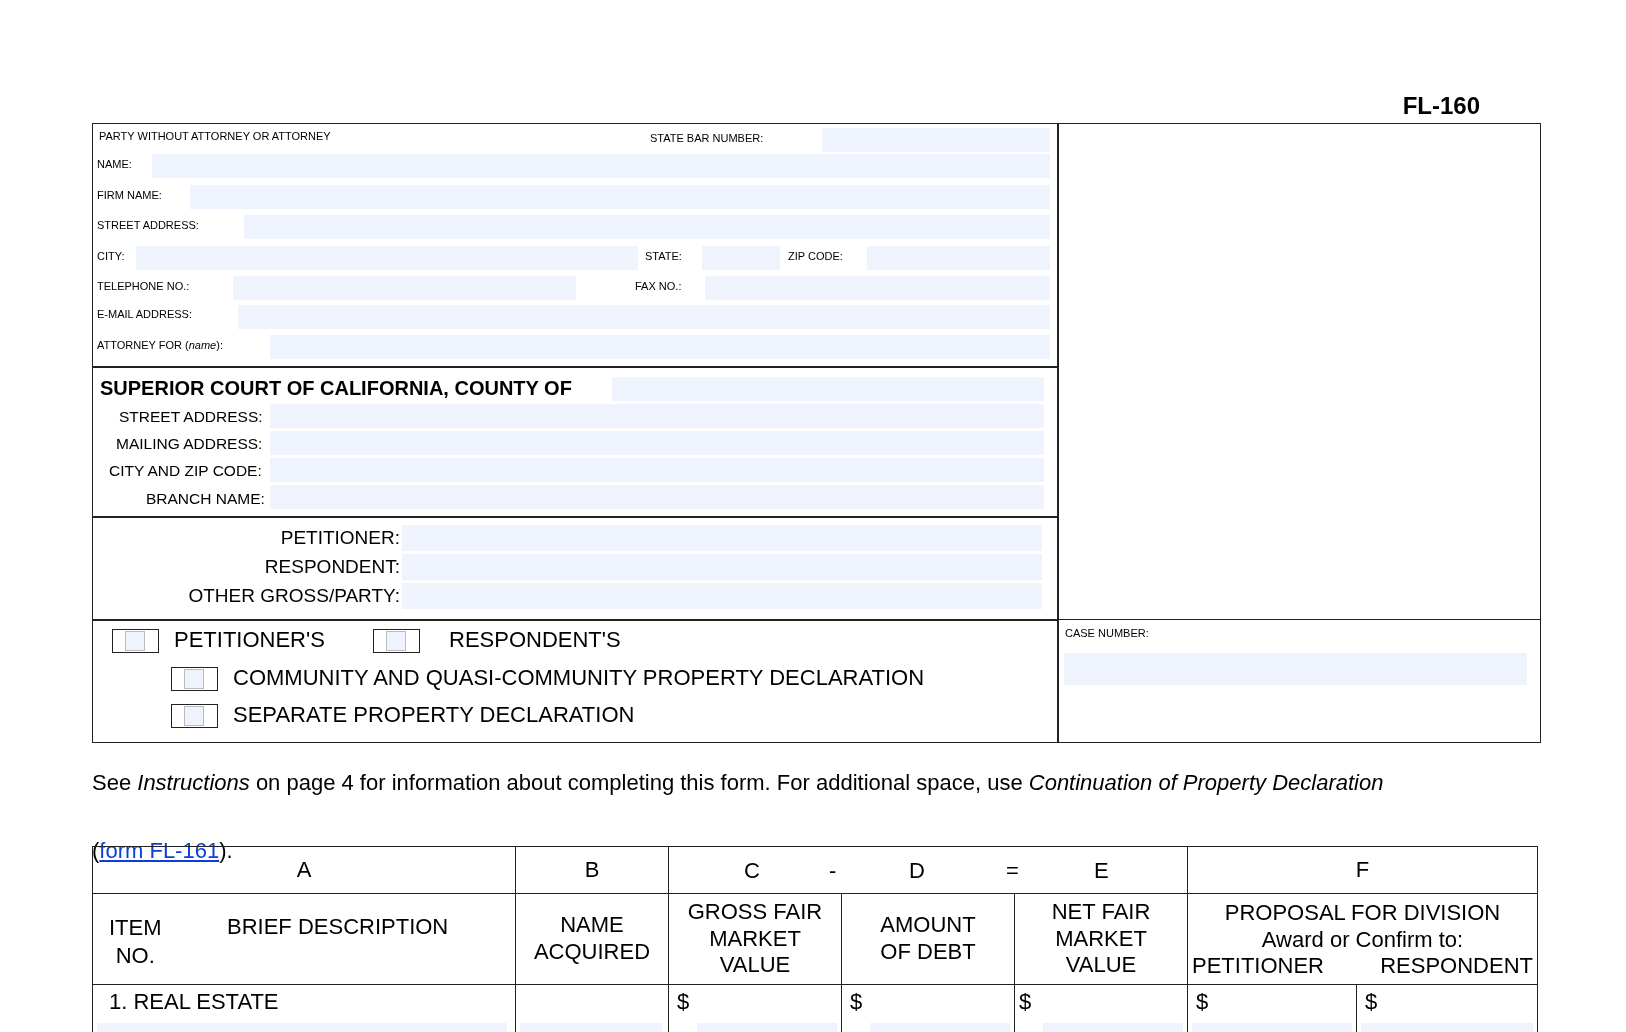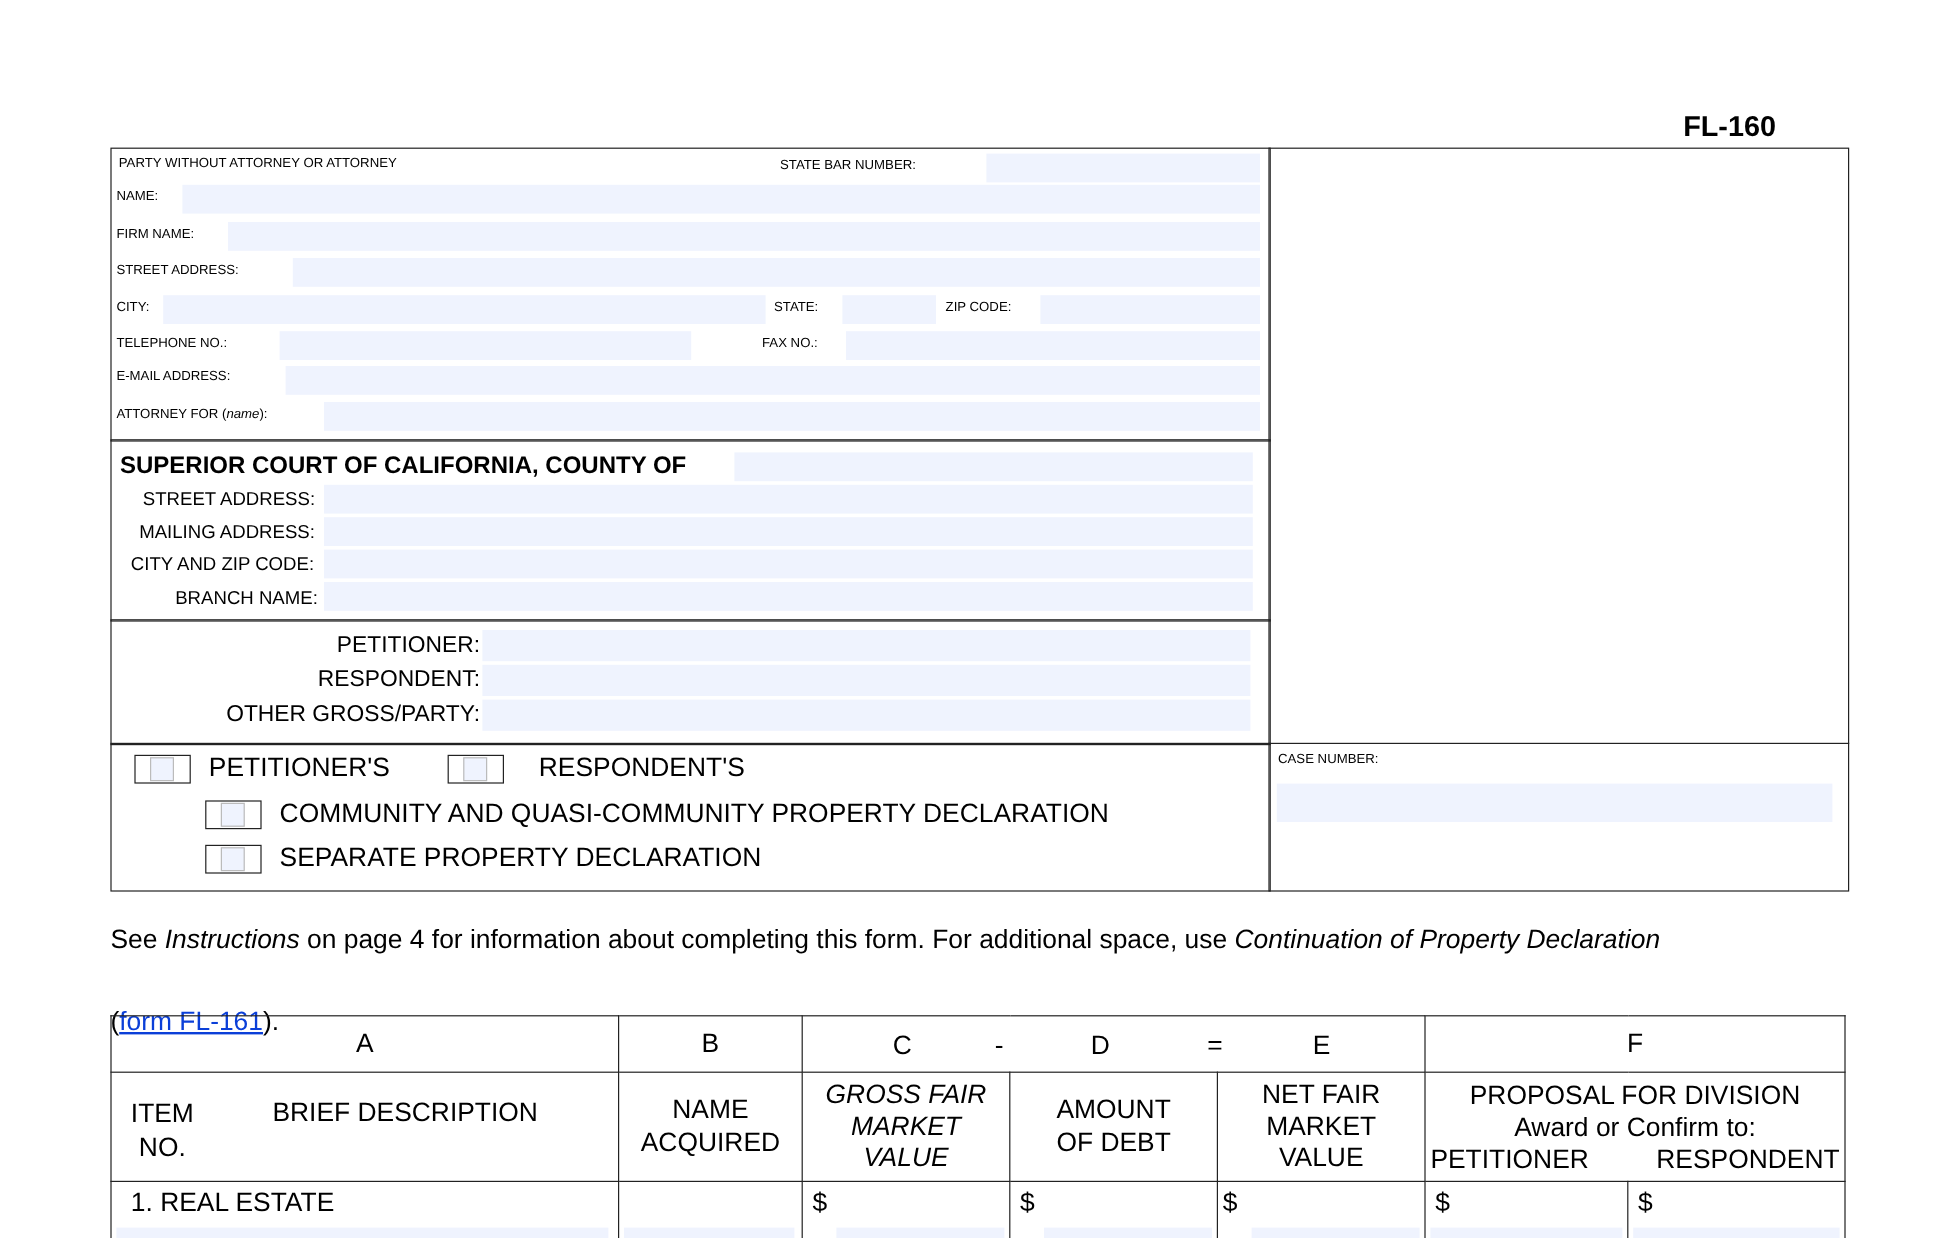--- a/index.html
+++ b/index.html
@@ -122,21 +122,21 @@
       <span style="position:absolute; left:16px; top:20px; text-align:center; line-height:1.25;">
         <span>ITEM</span><br>
         <span>NO.</span>
       </span>
       <span style="position:absolute; left:134px; top:20px;">BRIEF DESCRIPTION</span>
     </td>
     <td>
       <span>NAME</span><br>
       <span>ACQUIRED</span>
     </td>
-    <td style="width:172px;font-style:italic;">
+    <td style="width:172px;">
       <span>GROSS FAIR</span><br>
       <span>MARKET</span><br>
       <span>VALUE</span>
     </td>
     <td style="width:172px;">
       <span>AMOUNT</span><br>
       <span>OF DEBT</span>
     </td>
     <td style="width:172px;">
       <span>NET FAIR</span><br>

